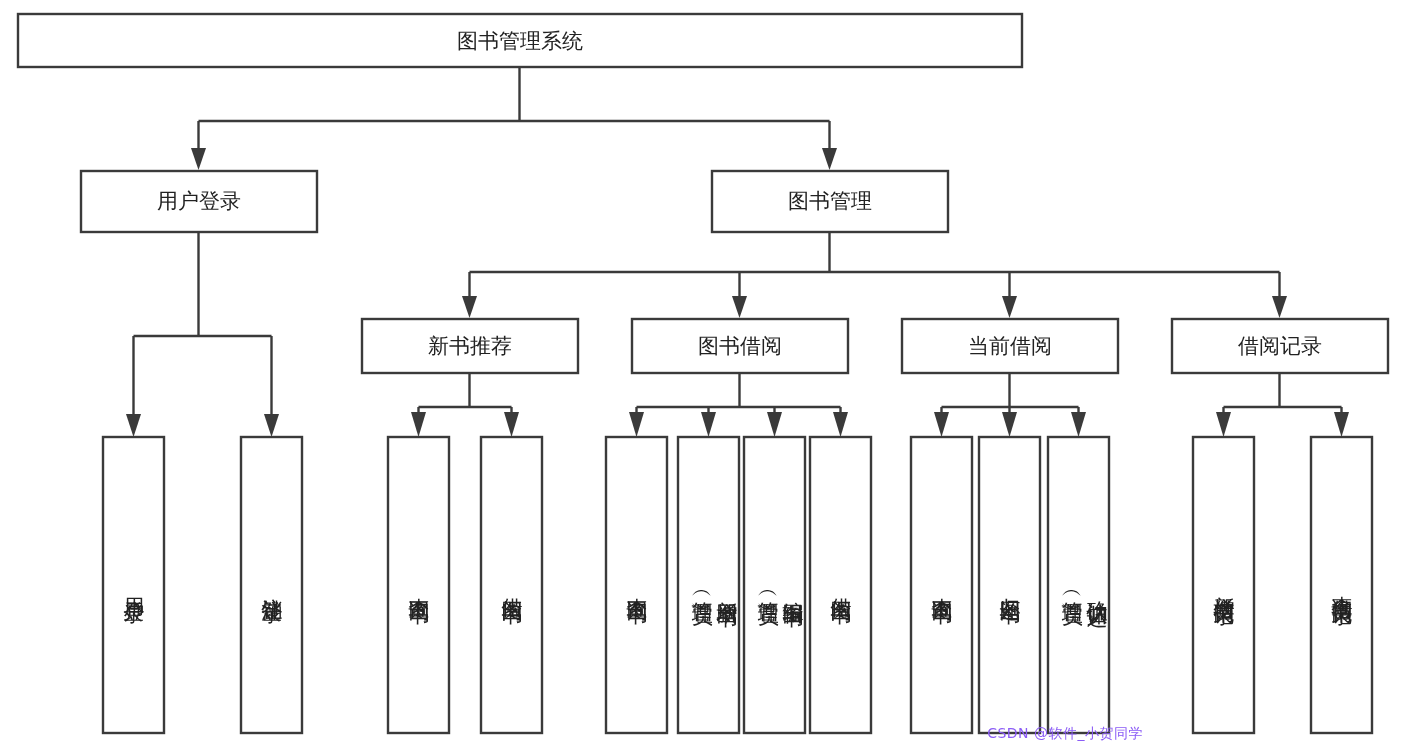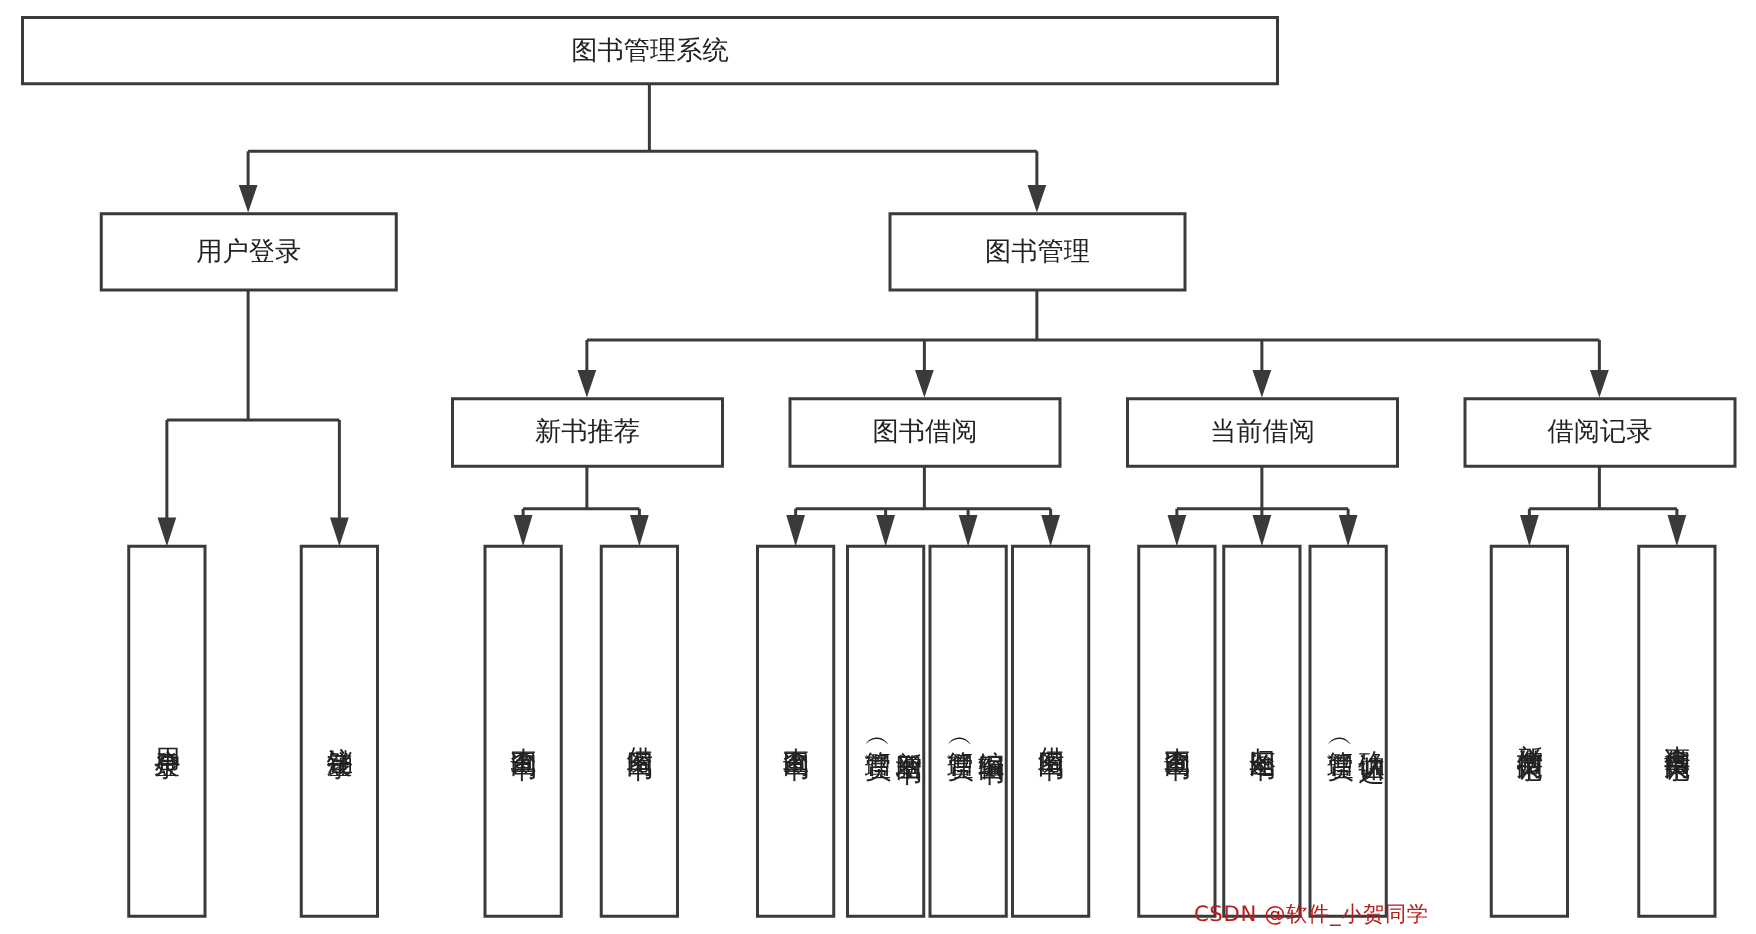--- a/index.html
+++ b/index.html
@@ -62,22 +62,22 @@
     justify-content: center;
     text-align: center;
     white-space: pre;
     user-select: none;
   }
   .watermark {
     position: absolute;
     right: 8px;
     bottom: 4px;
     font-family: "DejaVu Sans", "Liberation Sans", sans-serif;
-    font-size: 17px;
-    color: #b91c1c;
+    font-size: 14px;
+    color: #8b5cf6;
     white-space: nowrap;
     letter-spacing: 0.5px;
     margin-top: 23px;
   }
 </style>
 </head>
 <body>
 
 <div id="diagram-root">
 

